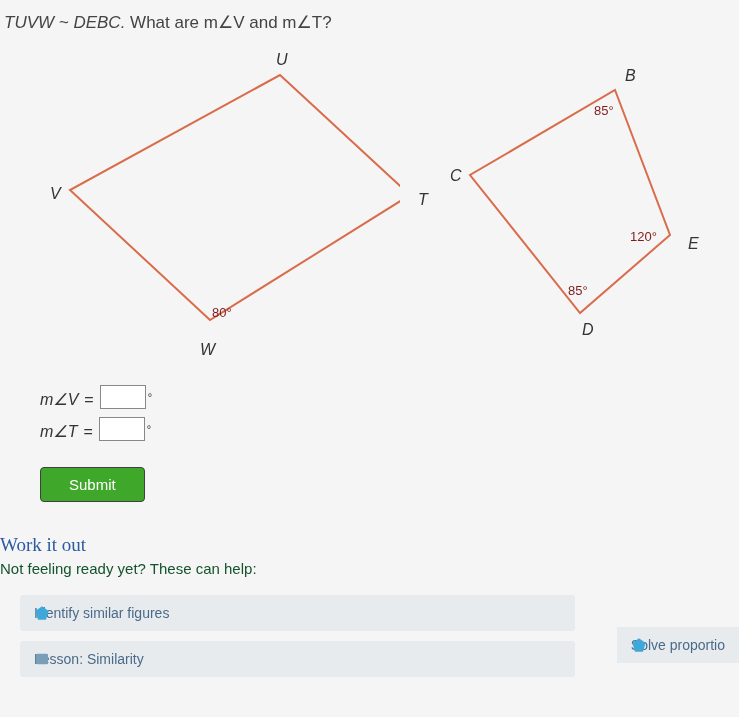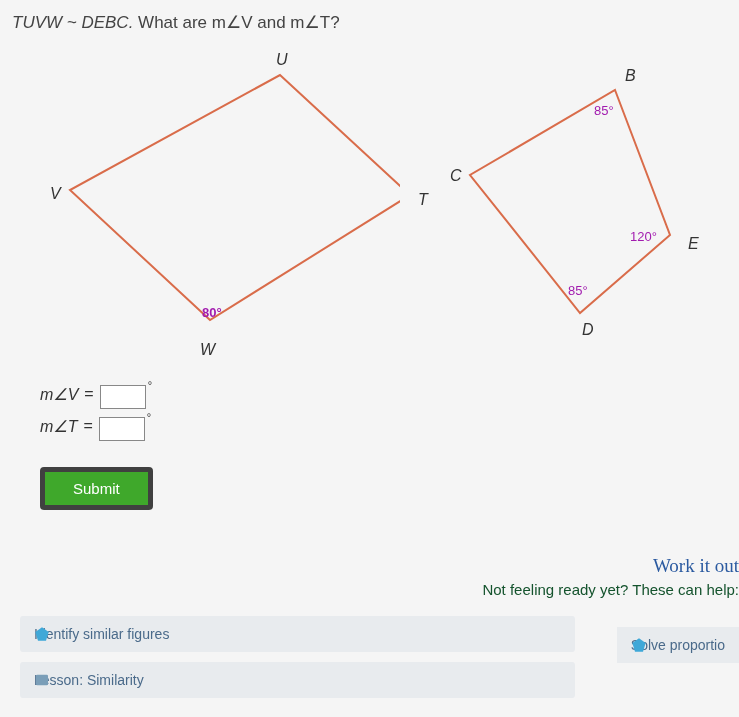--- a/index.html
+++ b/index.html
@@ -6,36 +6,36 @@
     body {
       font-family: Arial, sans-serif;
       background: #f5f5f5;
       width: 739px;
       height: 717px;
       color: #333;
       position: relative;
       overflow: hidden;
     }
     .question {
-      padding: 12px 12px;
+      padding: 12px 4px;
       font-size: 17px;
       font-style: italic;
       color: #444;
     }
     .question .normal { font-style: normal; }
     .figs {
       position: relative;
       height: 340px;
     }
     .answer-area {
       padding: 0 40px;
     }
     .ans-row {
       display: flex;
-      align-items: flex-start;
+      align-items: flex-end;
       margin-bottom: 8px;
       font-size: 16px;
       font-style: italic;
     }
     .ans-row .eq { margin: 0 6px; font-style: normal; }
     .ans-input {
       width: 46px;
       height: 24px;
       border: 1px solid #888;
       background: #fff;
@@ -46,29 +46,29 @@
       font-size: 11px;
       margin-left: 2px;
       position: relative;
       top: -6px;
       font-style: normal;
     }
     .submit-btn {
       margin-top: 18px;
       background: #3fa82b;
       color: #fff;
-      border: 5px solid #404040;
+      border: 1px solid #404040;
       border-radius: 4px;
       padding: 8px 28px;
       font-size: 15px;
       cursor: pointer;
     }
     .workitout {
-      text-align: right;
-      margin-top: 45px;
+      text-align: left;
+      margin-top: 32px;
     }
     .workitout h3 {
       font-family: Georgia, serif;
       font-weight: normal;
       color: #2b5aa0;
       font-size: 19px;
       margin-bottom: 4px;
     }
     .workitout p {
       font-size: 15px;
@@ -111,40 +111,40 @@
     svg { position: absolute; }
     .vlabel {
       position: absolute;
       font-style: italic;
       font-size: 16px;
       color: #333;
     }
     .anglelabel {
       position: absolute;
       font-size: 13px;
-      color: #a21caf;
+      color: #7f1d1d;
     }
   </style>
 </head>
 <body>
 
 <div class="question">
   <span>TUVW ~ DEBC.</span><span class="normal"> What are m∠V and m∠T?</span>
 </div>
 
 <div class="figs">
 
   <svg width="360" height="320" style="left:40px; top:0;">
     <polygon points="240,30 370,150 170,275 30,145" fill="none" stroke="#d96c4a" stroke-width="2"></polygon>
   </svg>
   <span class="vlabel" style="left:276px; top:6px;">U</span>
   <span class="vlabel" style="left:418px; top:146px;">T</span>
   <span class="vlabel" style="left:50px; top:140px;">V</span>
   <span class="vlabel" style="left:200px; top:296px;">W</span>
-  <span class="anglelabel" style="left:202px; top:260px;font-weight:bold;">80°</span>
+  <span class="anglelabel" style="left:212px; top:260px;">80°</span>
 
   <svg width="260" height="280" style="left:450px; top:20px;">
     <polygon points="165,25 220,170 130,248 20,110" fill="none" stroke="#d96c4a" stroke-width="2"></polygon>
   </svg>
   <span class="vlabel" style="left:625px; top:22px;">B</span>
   <span class="vlabel" style="left:688px; top:190px;">E</span>
   <span class="vlabel" style="left:582px; top:276px;">D</span>
   <span class="vlabel" style="left:450px; top:122px;">C</span>
   <span class="anglelabel" style="left:594px; top:58px;">85°</span>
   <span class="anglelabel" style="left:630px; top:184px;">120°</span>

